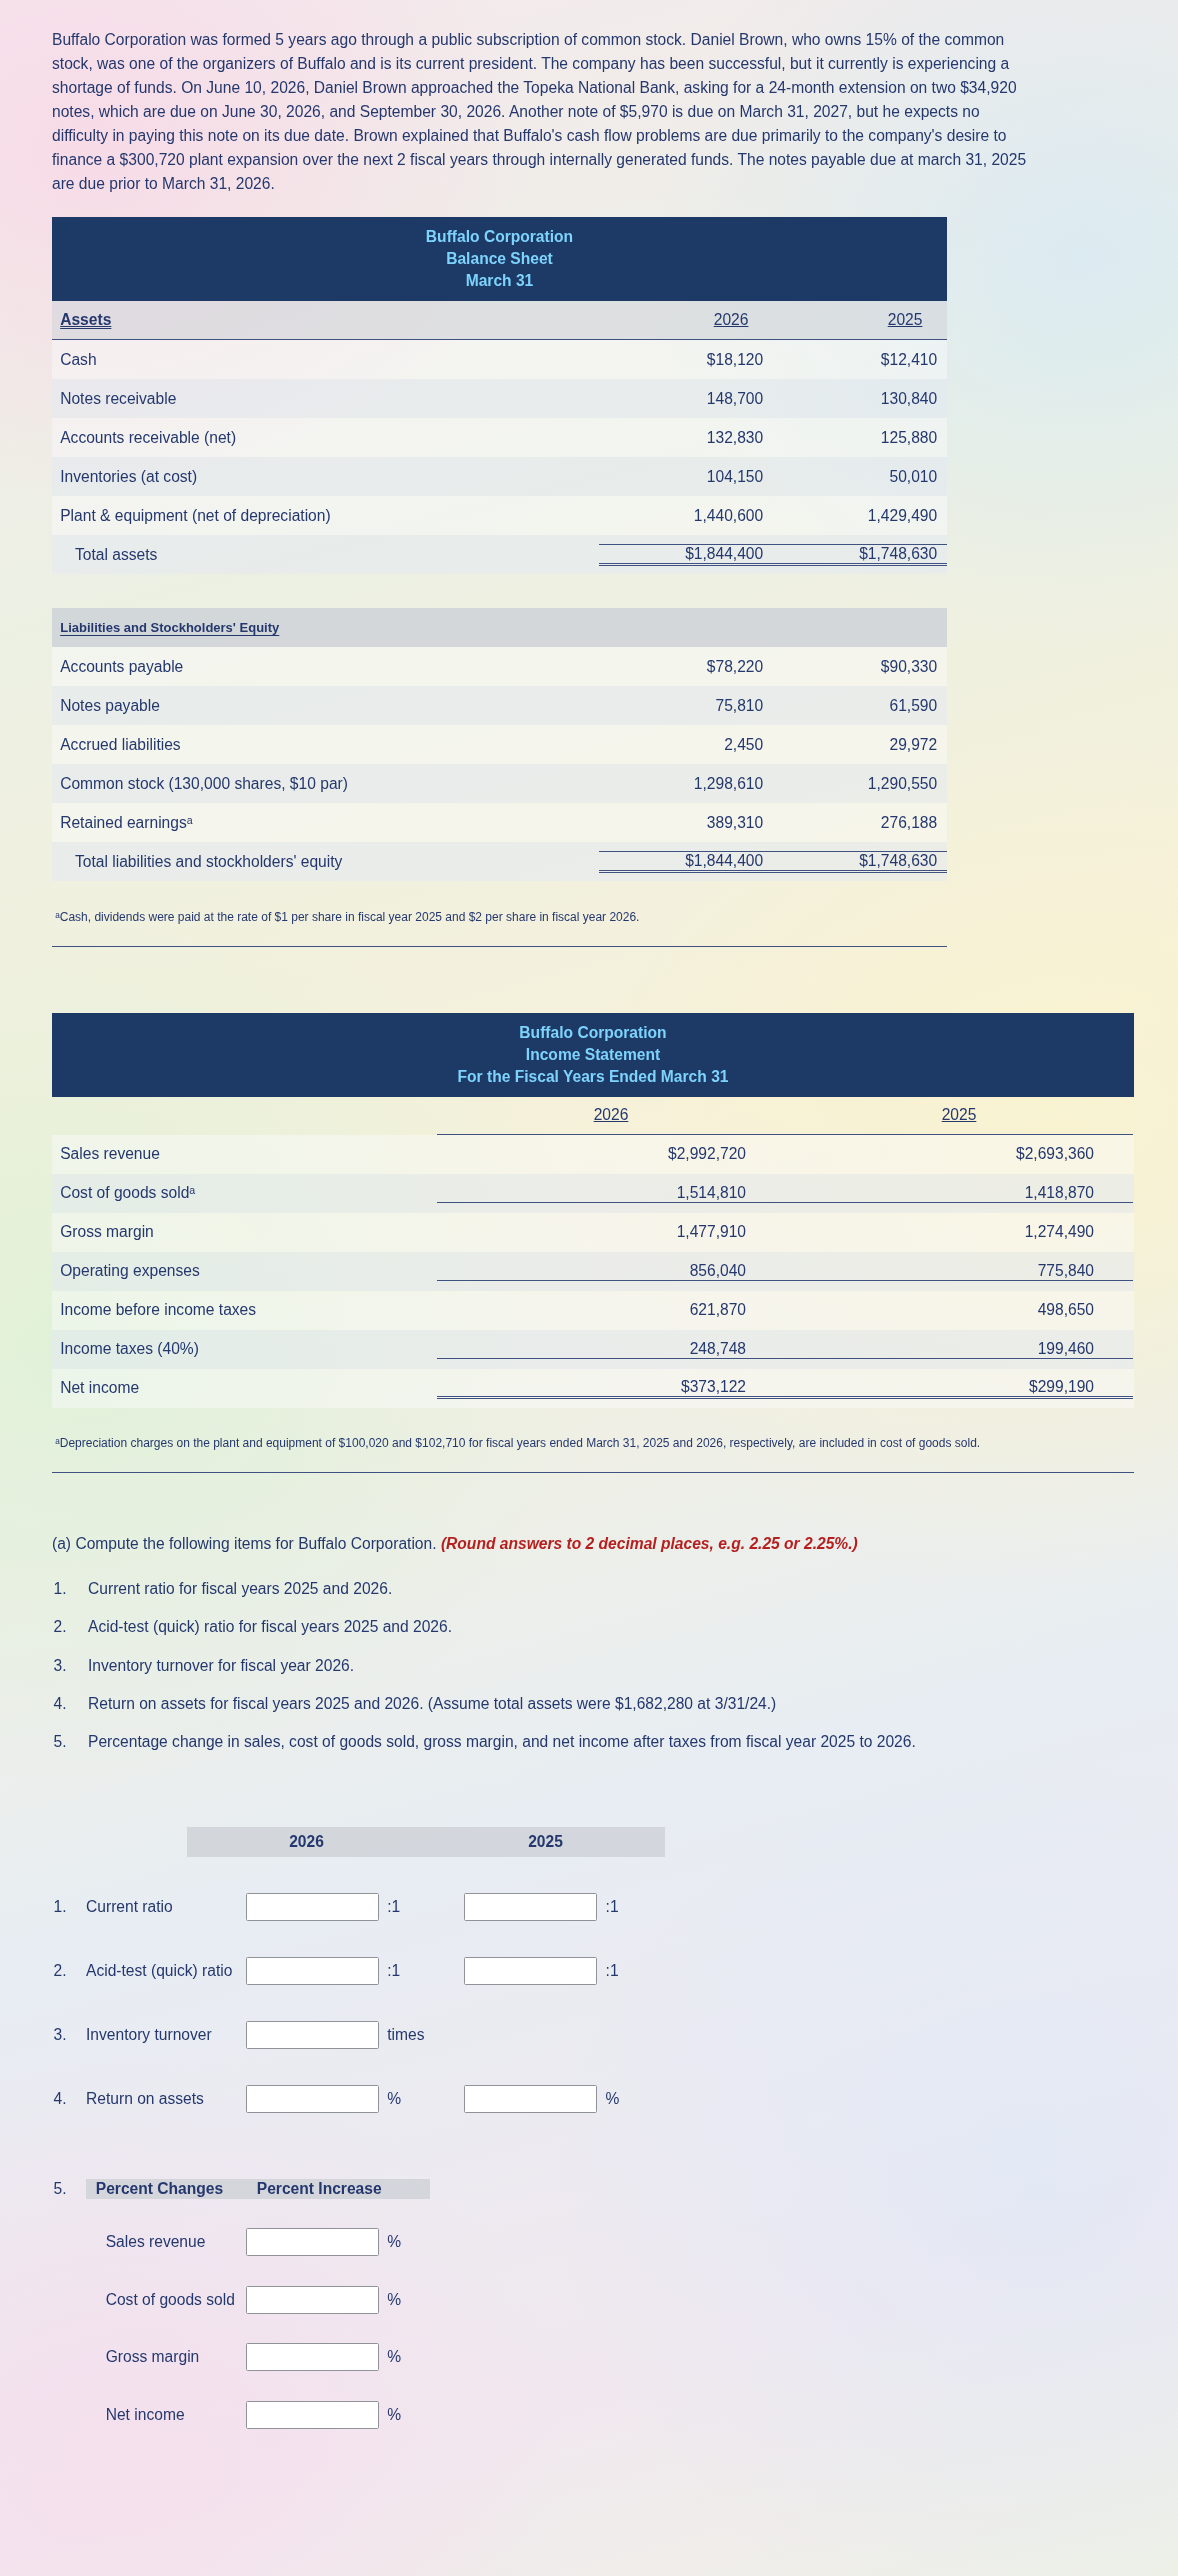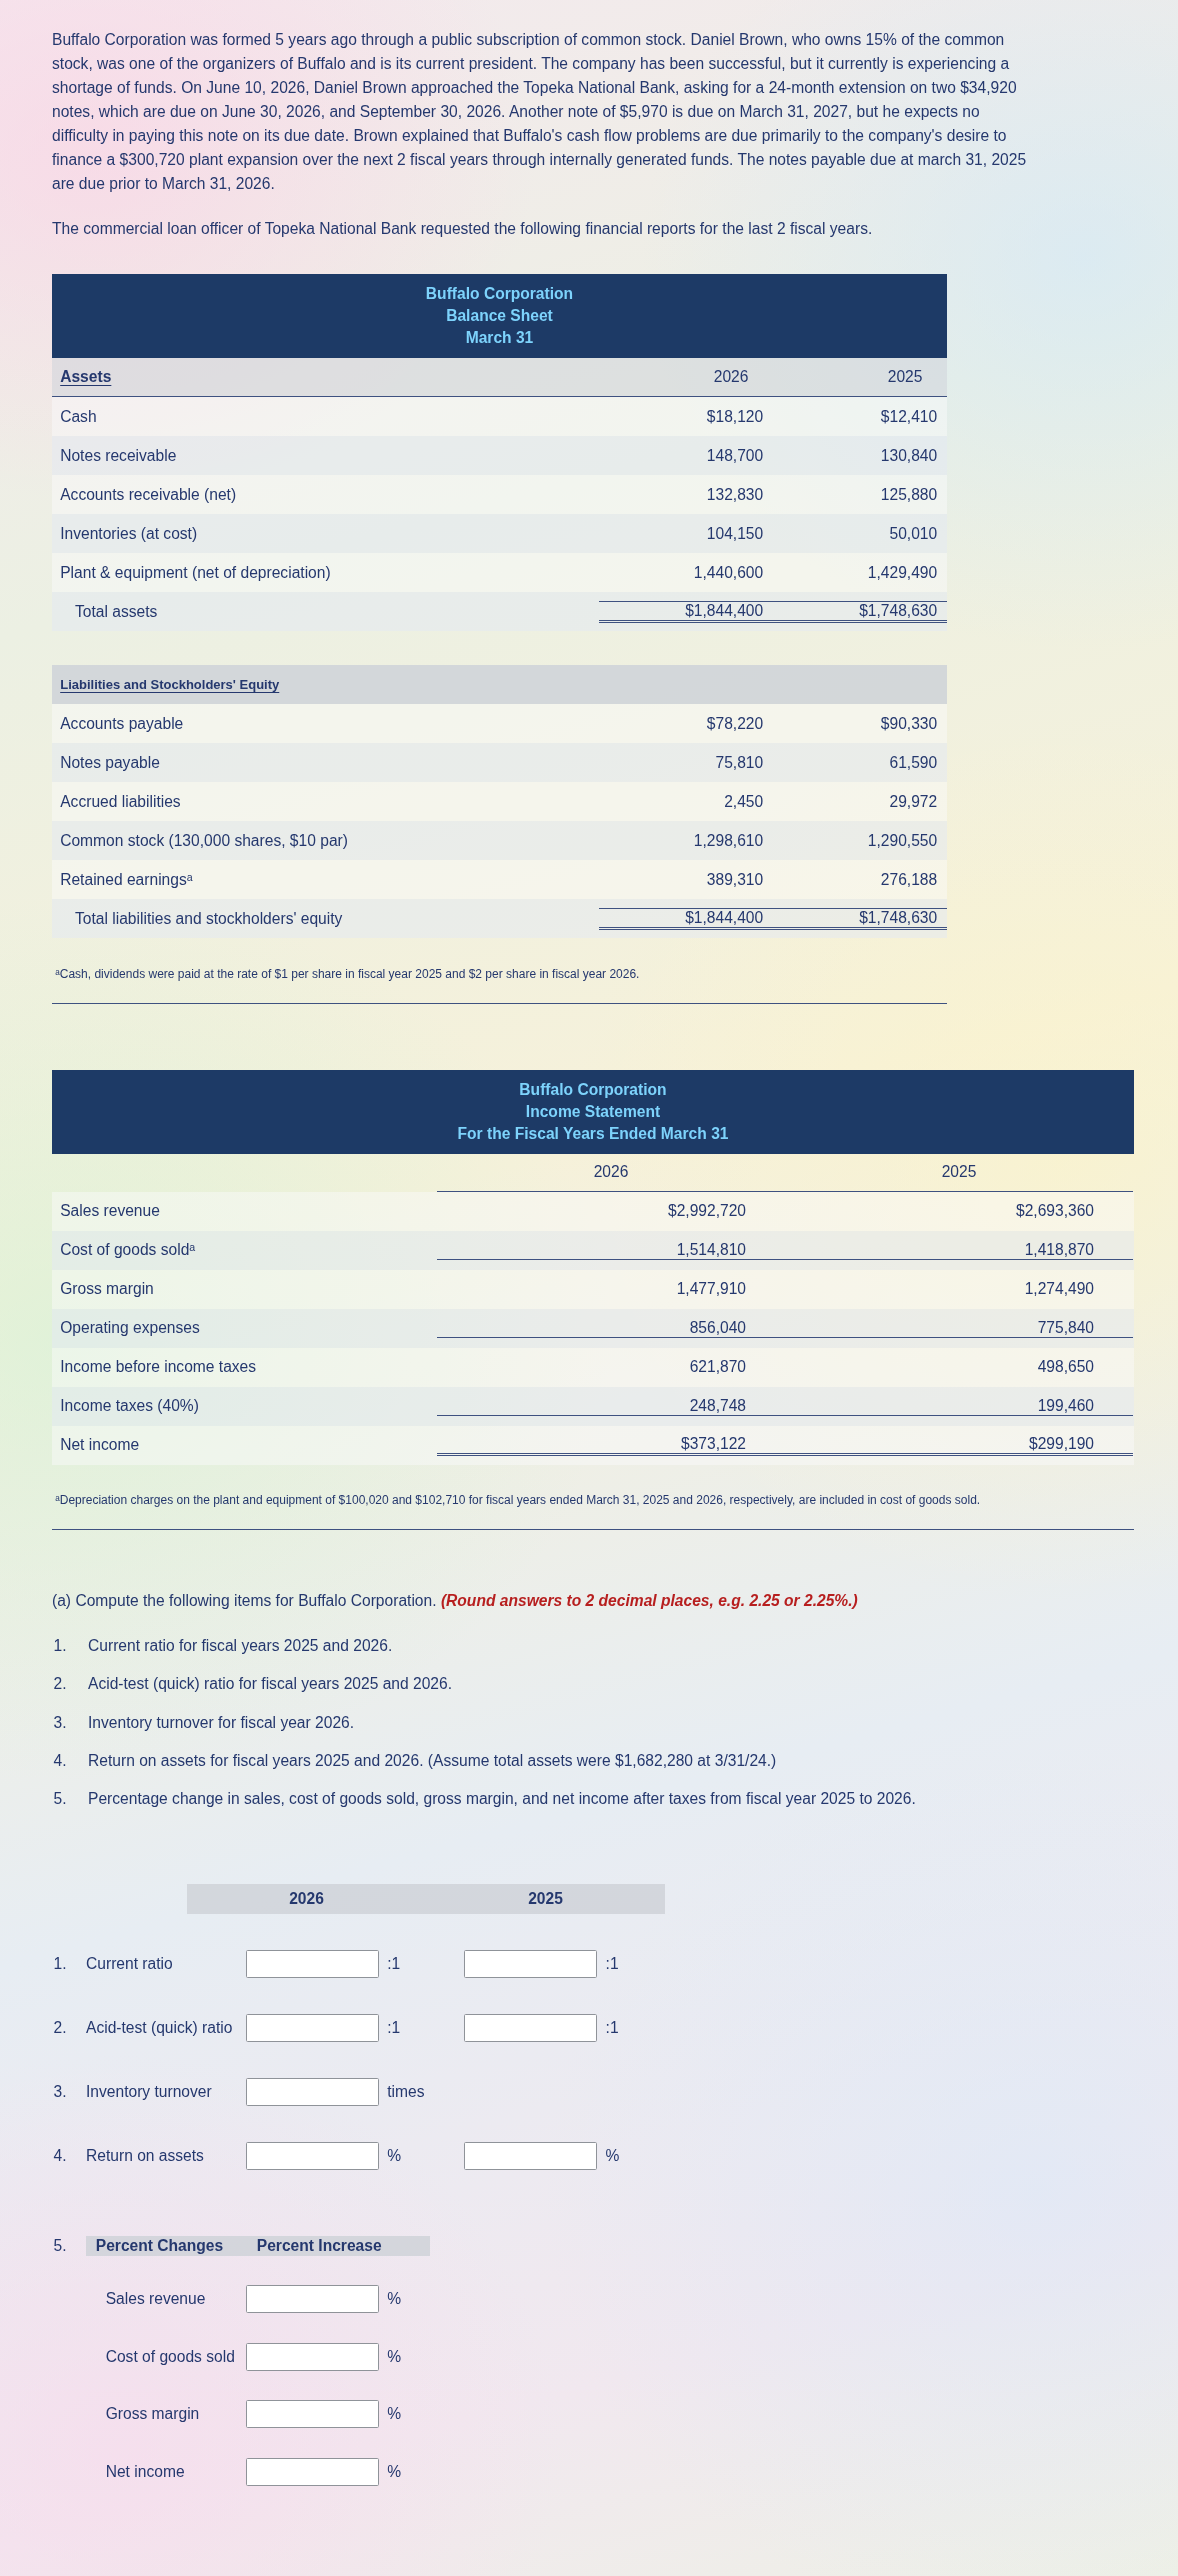--- a/index.html
+++ b/index.html
@@ -25,21 +25,21 @@
   .stmt.inc{ width:1082px; margin-top:66px; }
   .stmt-head{ background:#1d3a66; color:#7dd3fc; text-align:center; font-weight:700;
               font-size:15.6px; line-height:22px; padding:9px 0; }
   .frow{ display:grid; align-items:center; min-height:39px; font-size:15.6px; }
   .bs .frow{ grid-template-columns:547px 174px 174px; }
   .inc .frow{ grid-template-columns:385px 348px 348px; }
   .frow .lbl{ padding-left:8.2px; }
   .frow .val{ text-align:right; padding-right:9.8px; white-space:nowrap; }
   .inc .frow .val{ padding-right:39px; }
 
-  .colhead{ background:rgba(210,214,220,.6); border-bottom:1.2px solid #3e5180; }
+  .colhead{ background:rgba(210,214,220,.6); border-bottom:1.2px solid #3e5180;text-decoration:underline; }
   .inc .colhead{ background:transparent; border-bottom:none; min-height:38px; }
   .inc .colhead .val{ border-bottom:1.2px solid #3e5180; align-self:stretch;
                       display:flex; align-items:center; justify-content:center; padding-right:0; }
   .section-title{ font-weight:700; text-decoration:underline; text-underline-offset:2.5px; }
   .bs .yr{ text-align:right; padding-right:24.6px; }
 
   .rows .frow:nth-child(even){ background:rgba(227,233,242,.55); }
   .rows .frow:nth-child(odd){ background:rgba(250,250,252,.45); }
 
   .total .lbl{ padding-left:23px; }
@@ -76,21 +76,20 @@
            margin-top:29.5px; }
   .pc-lbl{ padding-left:19.7px; }
   .num{ padding-left:1.6px; }
 </style>
 </head>
 <body>
 
 <div class="page">
 
   <p class="intro">Buffalo Corporation was formed 5 years ago through a public subscription of common stock. Daniel Brown, who owns 15% of the common stock, was one of the organizers of Buffalo and is its current president. The company has been successful, but it currently is experiencing a shortage of funds. On June 10, 2026, Daniel Brown approached the Topeka National Bank, asking for a 24-month extension on two $34,920 notes, which are due on June 30, 2026, and September 30, 2026. Another note of $5,970 is due on March 31, 2027, but he expects no difficulty in paying this note on its due date. Brown explained that Buffalo's cash flow problems are due primarily to the company's desire to finance a $300,720 plant expansion over the next 2 fiscal years through internally generated funds. The notes payable due at march 31, 2025 are due prior to March 31, 2026.</p>
-  <p class="intro p2">The commercial loan officer of Topeka National Bank requested the following financial reports for the last 2 fiscal years.</p>
 
   <section class="stmt bs">
     <header class="stmt-head">
       <div>Buffalo Corporation</div>
       <div>Balance Sheet</div>
       <div>March 31</div>
     </header>
 
     <div class="frow colhead">
       <div class="lbl section-title">Assets</div>

